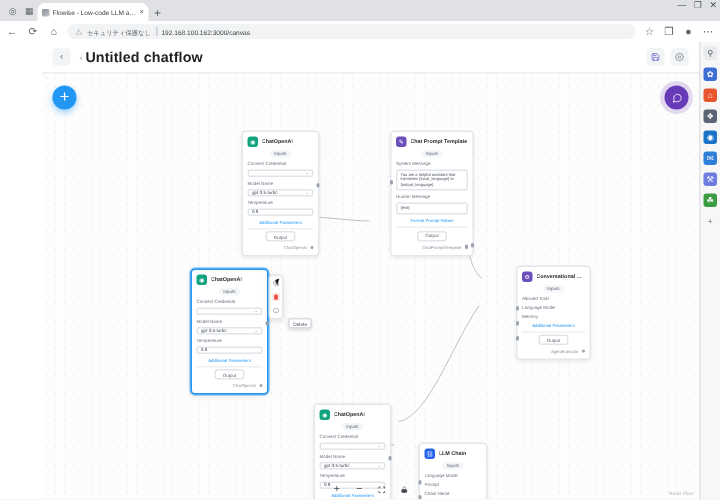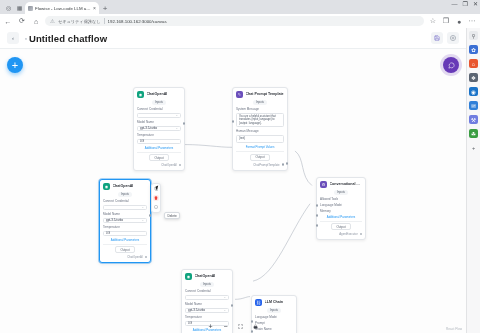--- a/index.html
+++ b/index.html
@@ -25,21 +25,21 @@
   .tb-ico { width:10px; height:10px; display:flex; align-items:center; justify-content:center; color:#5f6368; font-size:7px; flex:none; }
   .omnibox { flex:1; height:10px; background:#f1f3f4; border-radius:6px; display:flex; align-items:center; padding:0 5px; gap:3px; }
   .warn-ico { color:#9aa0a6; font-size:5.5px; }
   .omni-warn { font-size:4.2px; color:#5f6368; white-space:nowrap; }
   .omni-div { width:1px; height:6px; background:#c8ccd0; }
   .omni-url { font-size:4.4px; color:#3c4043; white-space:nowrap; overflow:hidden; }
   .tb-right { display:flex; gap:3px; align-items:center; }
 
   
   .viewport { flex:1; display:flex; background:#fff; position:relative; }
-  .page { flex:1; position:relative; overflow:hidden; background:#fef9c3; }
+  .page { flex:1; position:relative; overflow:hidden; background:#fef9c3;margin-left:28px; }
 
   
   .edgebar { width:14px; background:#f7f7f8; border-left:1px solid #e2e3e5; display:flex; flex-direction:column; align-items:center; padding-top:3px; gap:5px; }
   .eb-ico { width:9px; height:9px; border-radius:2px; display:flex; align-items:center; justify-content:center; font-size:5.5px; color:#fff; }
 
   
   .app-header { height:21px; background:#fff; border-bottom:1px solid #eceff1; display:flex; align-items:center; padding:0 7px; gap:6px; position:relative; z-index:6; }
   .back-btn { width:12px; height:12px; border-radius:3px; background:#f2f4f6; display:flex; align-items:center; justify-content:center; color:#5a6472; font-size:6px; }
   .title-wrap { display:flex; align-items:baseline; gap:2px; }
   .title-star { font-size:5px; color:#9aa3ae; }

